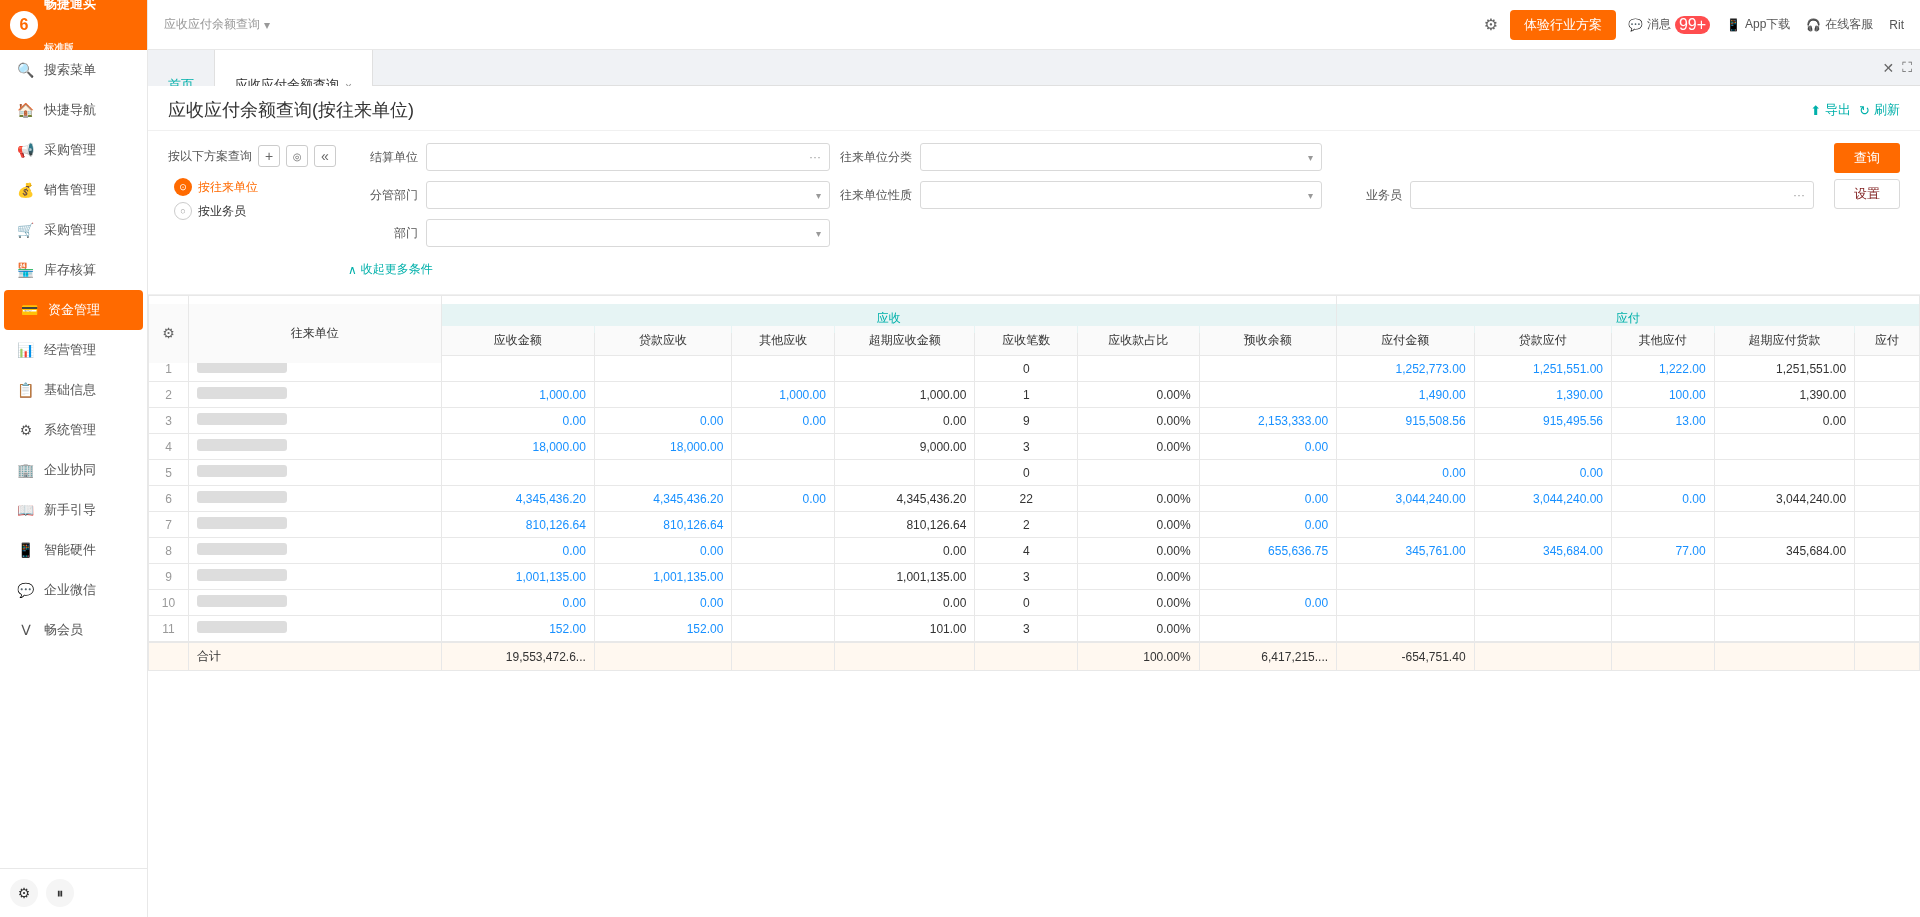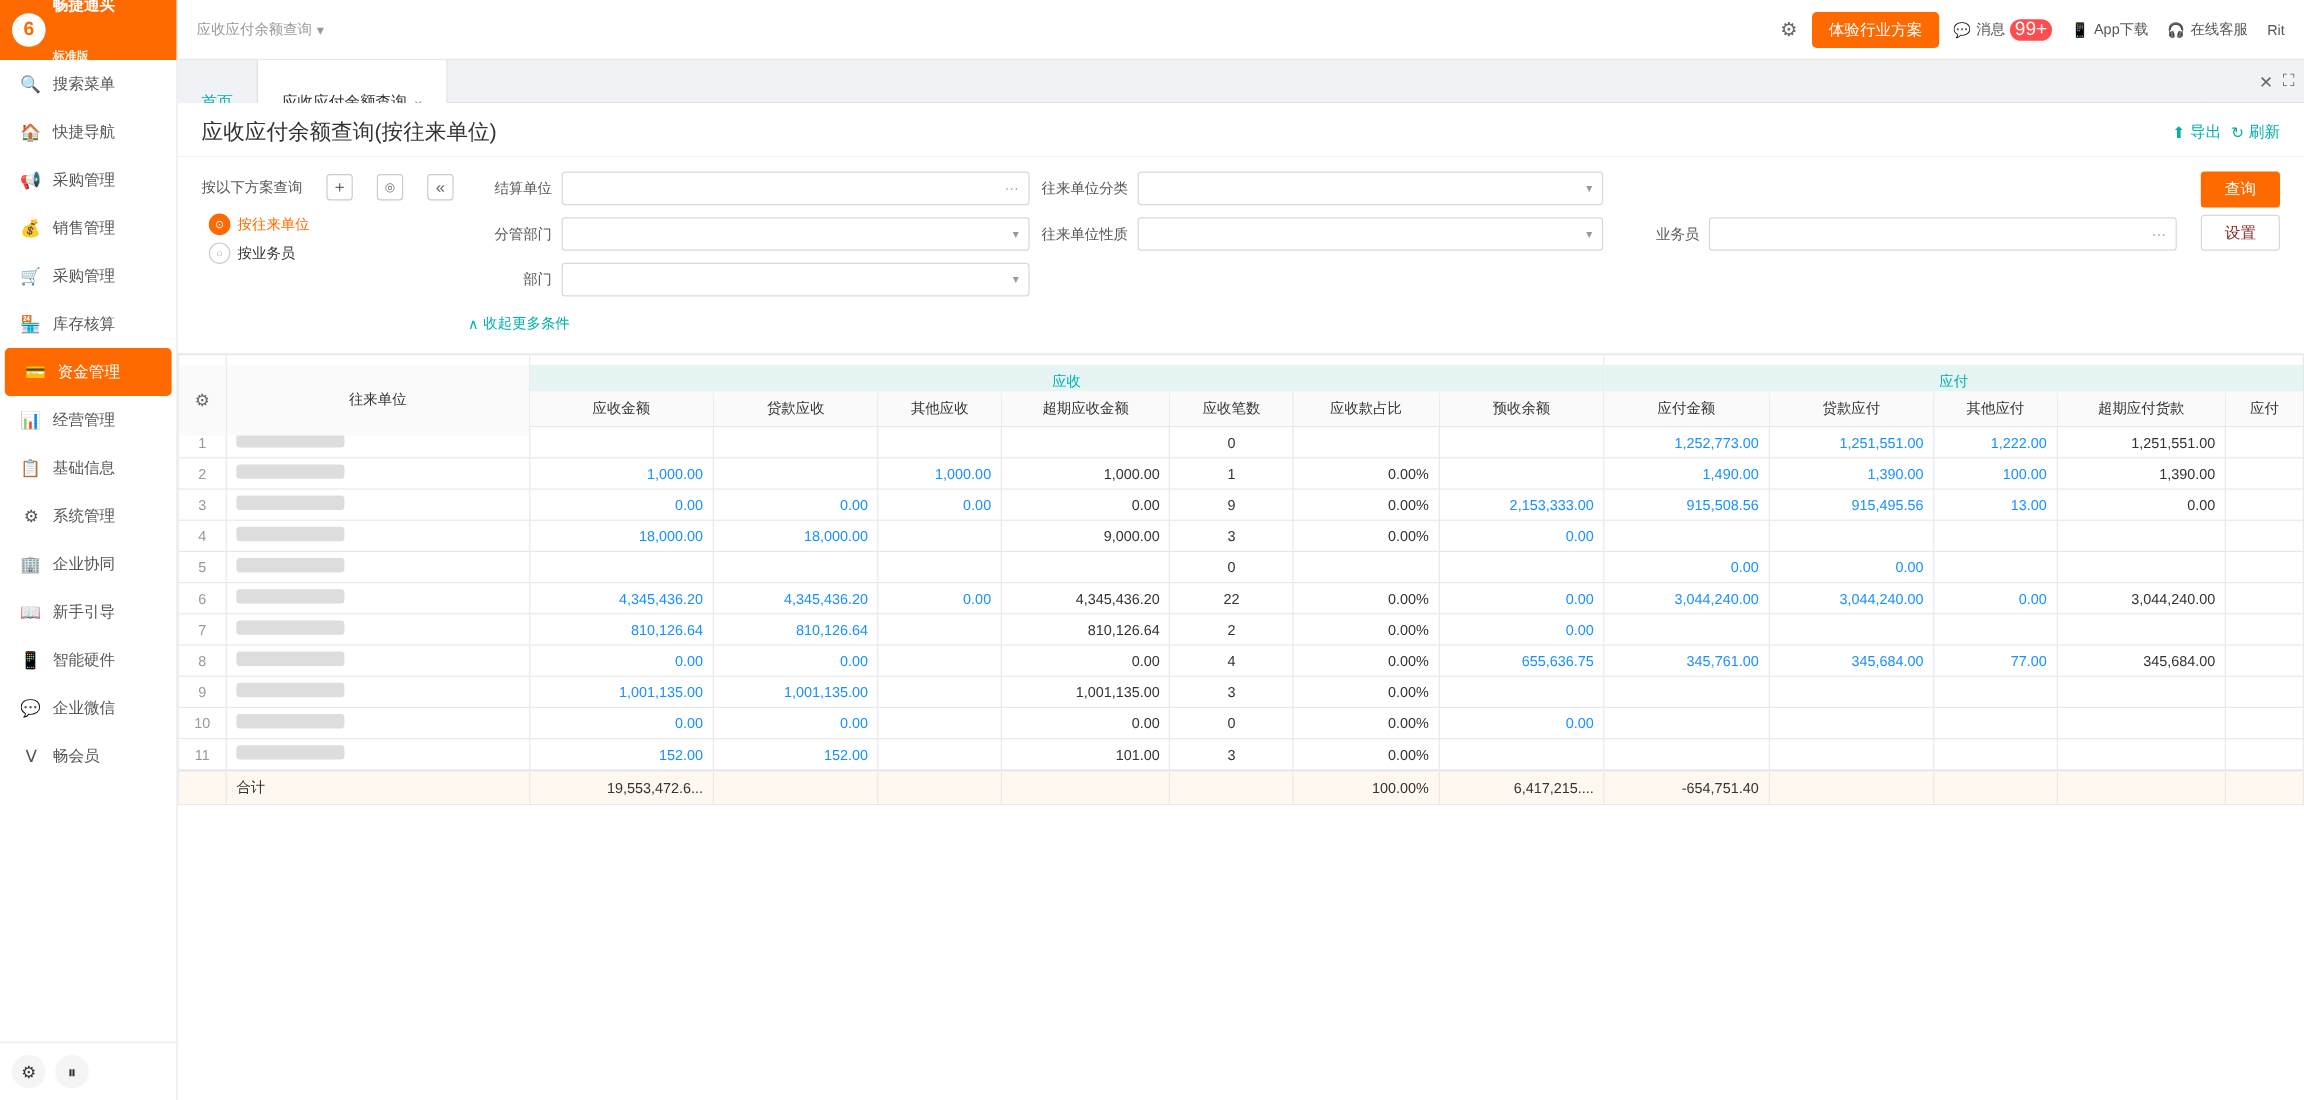--- a/index.html
+++ b/index.html
@@ -274,21 +274,21 @@
           <span>↻</span>
           <span>刷新</span>
         </div>
       </div>
     </div>
 
     <div class="filter-area">
       <div style="display:flex; gap:12px; align-items:flex-start;">
 
         <div style="display:flex; flex-direction:column; min-width:160px; padding-top:2px;">
-          <div style="display:flex; align-items:center; gap:20px; margin-bottom:8px; font-size:12px; color:#555;">
+          <div style="display:flex; align-items:center; gap:6px; margin-bottom:8px; font-size:12px; color:#555;">
             <span>按以下方案查询</span>
             <div class="filter-add-btn">+</div>
             <div class="filter-add-btn" style="font-size:10px;">◎</div>
             <div class="filter-add-btn">«</div>
           </div>
           <div class="query-mode-item active">
             <div class="query-mode-icon">⊙</div>
             <span>按往来单位</span>
           </div>
           <div class="query-mode-item">

